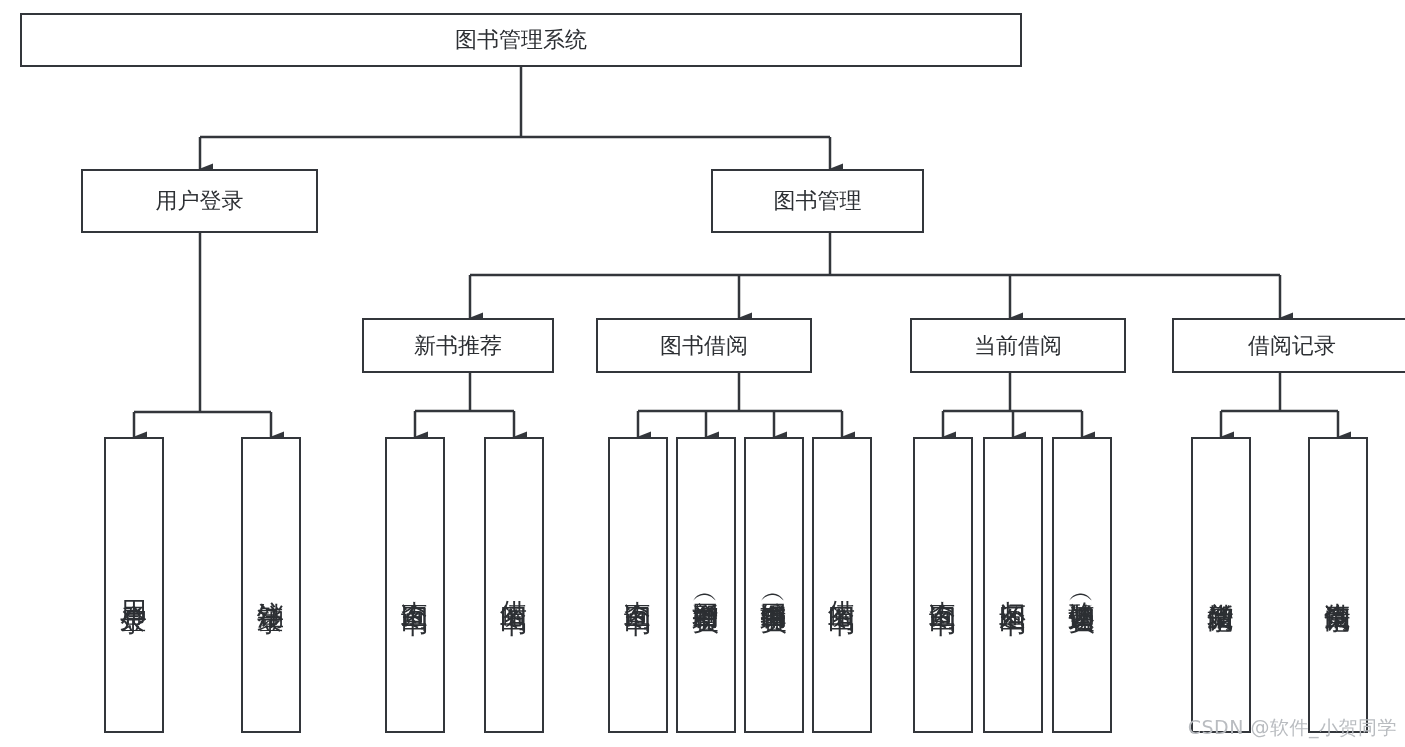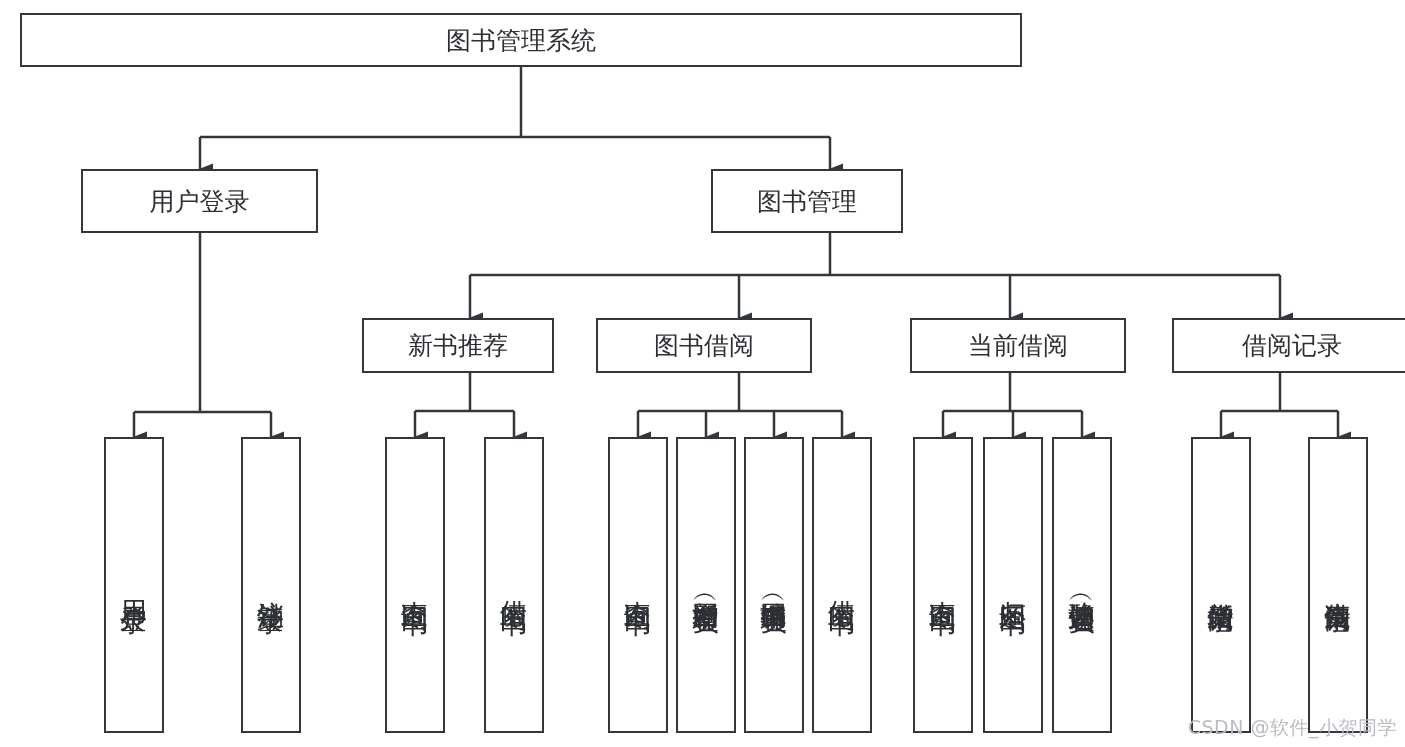--- a/index.html
+++ b/index.html
@@ -34,21 +34,21 @@
     justify-content: center;
     z-index: 2;
   }
   .node .label {
     color: #2c2f33;
     text-align: center;
     line-height: 1.16;
     white-space: nowrap;
   }
   .node.h .label {
-    font-size: 25px;
+    font-size: 22px;
   }
   .node.v {
     align-items: center;
     justify-content: center;
   }
   .node.v .label {
     writing-mode: vertical-rl;
     text-orientation: upright;
     font-size: 27px;
     letter-spacing: 3px;
@@ -113,21 +113,21 @@
       <path d="M1221 411 L1221 437" stroke="#33363b" stroke-width="2.5" fill="none" marker-end="url(#arrow)"></path>
       <path d="M1338 411 L1338 437" stroke="#33363b" stroke-width="2.5" fill="none" marker-end="url(#arrow)"></path>
     </svg>
   <div id="nodes">
       <div class="node h tight" style="left: 20px; top: 13px; width: 1002px; height: 54px;">
         <span class="label">图书管理系统</span>
       </div>
       <div class="node h" style="left: 81px; top: 169px; width: 237px; height: 64px;">
         <span class="label">用户登录</span>
       </div>
-      <div class="node h" style="left: 711px; top: 169px; width: 192px; height: 64px;">
+      <div class="node h" style="left: 711px; top: 169px; width: 213px; height: 64px;">
         <span class="label">图书管理</span>
       </div>
       <div class="node h" style="left: 362px; top: 318px; width: 192px; height: 55px;">
         <span class="label">新书推荐</span>
       </div>
       <div class="node h" style="left: 596px; top: 318px; width: 216px; height: 55px;">
         <span class="label">图书借阅</span>
       </div>
       <div class="node h" style="left: 902px; top: 318px; width: 216px; height: 55px; margin-left: 8px;">
         <span class="label">当前借阅</span>

